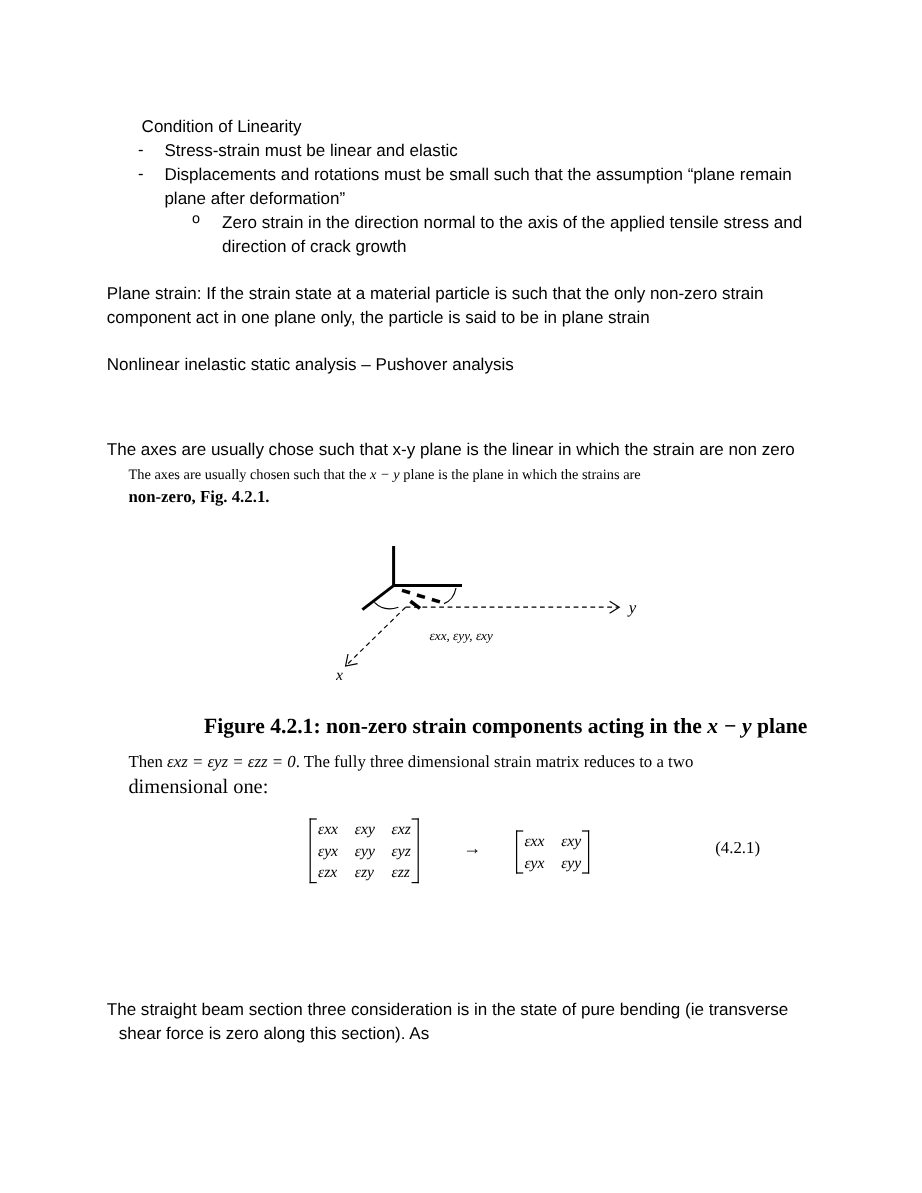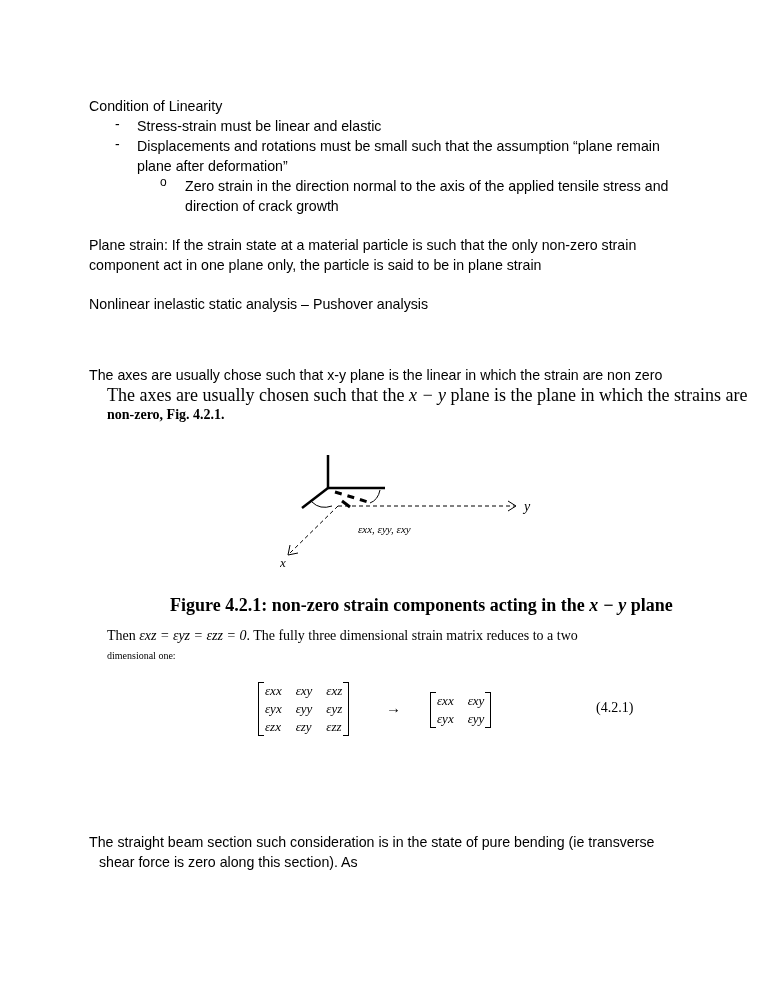--- a/index.html
+++ b/index.html
@@ -14,41 +14,41 @@
   .mat table { border-collapse: collapse; }
   .mat td { padding: 1px 7px; font-style: italic; }
   .bracket { position: absolute; top: 0; bottom: 0; width: 5px; border: 1px solid #000; }
   .bl { left: 0; border-right: none; }
   .br { right: 0; border-left: none; }
 </style>
 </head>
 <body>
 
 <div>
-  <div class="t" style="top:96px;">Condition of Linearity</div>
+  <div class="t" style="top:96px;margin-left:29px;">Condition of Linearity</div>
 
   <span class="dash" style="left:115px;top:116px;">-</span>
   <div class="t" style="left:137px;top:116px;">Stress-strain must be linear and elastic</div>
 
   <span class="dash" style="left:115px;top:136px;">-</span>
   <div class="t" style="left:137px;top:136px;">Displacements and rotations must be small such that the assumption “plane remain</div>
   <div class="t" style="left:137px;top:156px;">plane after deformation”</div>
 
   <span class="dash" style="left:160px;top:175px;font-size:12px;">o</span>
   <div class="t" style="left:185px;top:176px;">Zero strain in the direction normal to the axis of the applied tensile stress and</div>
   <div class="t" style="left:185px;top:196px;">direction of crack growth</div>
 
   <div class="t" style="top:235px;">Plane strain: If the strain state at a material particle is such that the only non-zero strain</div>
   <div class="t" style="top:255px;">component act in one plane only, the particle is said to be in plane strain</div>
 
   <div class="t" style="top:294px;">Nonlinear inelastic static analysis – Pushover analysis</div>
 
   <div class="t" style="top:365px;">The axes are usually chose such that x-y plane is the linear in which the strain are non zero</div>
 
-  <div class="t serif" style="left:107px;top:385px;font-size:18px;">
+  <div class="t serif" style="left:107px;top:385px;font-size:12px;">
     <span>The axes are usually chosen such that the</span>
     <span class="it">x − y</span>
     <span>plane is the plane in which the strains are</span>
   </div>
   <div class="t serif" style="left:107px;top:405px;font-size:14px;font-weight:bold;">non-zero, Fig. 4.2.1.</div>
 
   <svg style="position:absolute;left:280px;top:445px;" width="260" height="125" viewBox="0 0 260 125">
     <g stroke="#000" fill="none">
       <line x1="48" y1="10" x2="48" y2="43" stroke-width="2.5"></line>
       <line x1="48" y1="43" x2="105" y2="43" stroke-width="2.5"></line>
@@ -70,21 +70,21 @@
   <div class="t serif" style="left:170px;top:595px;font-size:18px;font-weight:bold;">
     <span>Figure 4.2.1: non-zero strain components acting in the</span>
     <span class="it">x − y</span>
     <span>plane</span>
   </div>
 
   <div class="t serif" style="left:107px;top:626px;font-size:14px;">
     <span>Then</span>
     <span class="eps">εxz = εyz = εzz = 0</span><span>. The fully three dimensional strain matrix reduces to a two</span>
   </div>
-  <div class="t serif" style="left:107px;top:646px;font-size:10px;text-align:center;">dimensional one:</div>
+  <div class="t serif" style="left:107px;top:646px;font-size:17px;text-align:center;">dimensional one:</div>
 
   <div class="mat" style="left:258px;top:682px;">
     <span class="bracket bl"></span>
       <span class="bracket br"></span>
     <table>
       <tbody>
           <tr>
             <td>εxx</td>
             <td>εxy</td>
             <td>εxz</td>
@@ -114,15 +114,15 @@
           </tr>
       <tr>
             <td>εyx</td>
             <td>εyy</td>
           </tr>
     </tbody>
       </table>
   </div>
   <div class="mat" style="left:596px;top:700px;font-size:14px;">(4.2.1)</div>
 
-  <div class="t" style="top:832px;">The straight beam section such consideration is in the state of pure bending (ie transverse</div>
+  <div class="t" style="top:832px;">The straight beam section three consideration is in the state of pure bending (ie transverse</div>
   <div class="t" style="top:852px;margin-left:10px;">shear force is zero along this section). As</div>
 </div>
 
 </body></html>

